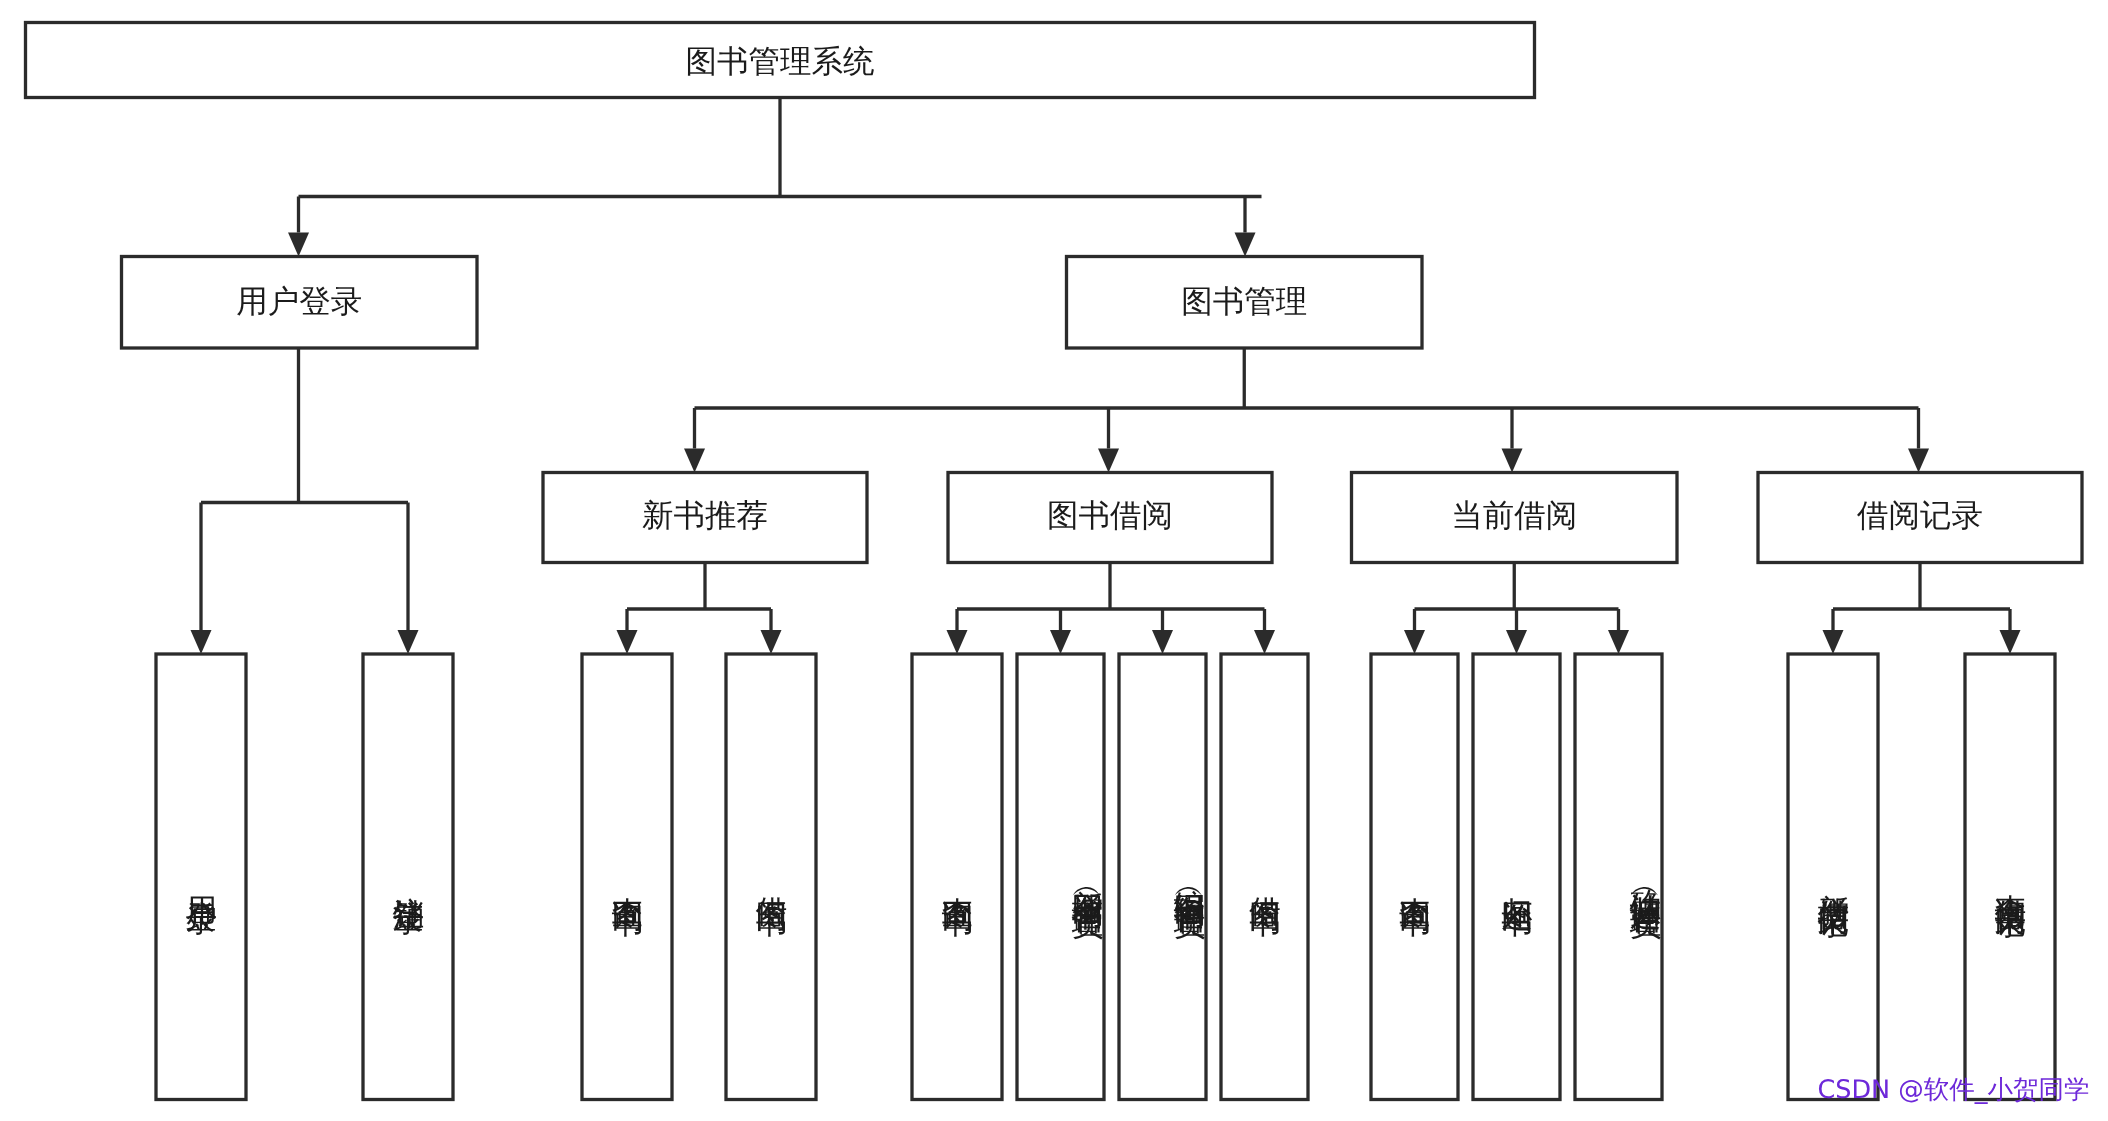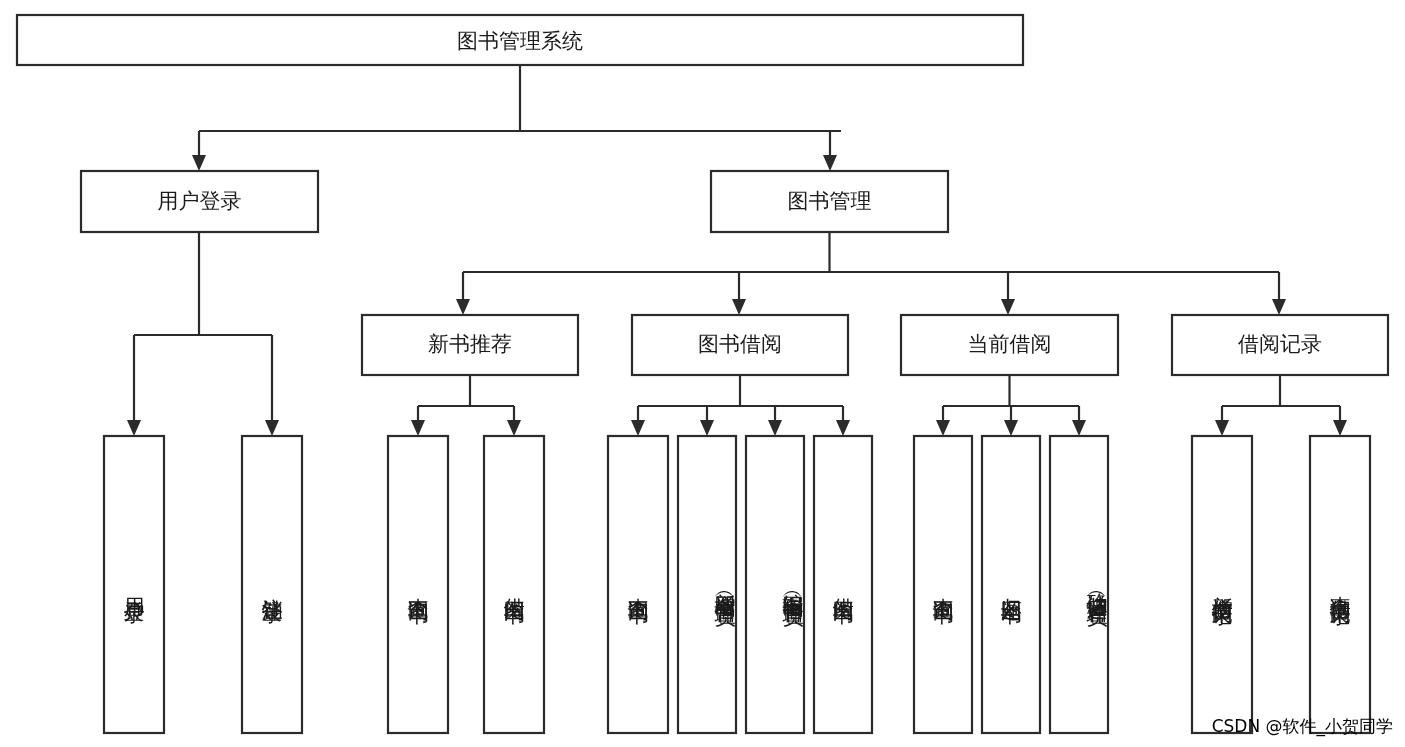--- a/index.html
+++ b/index.html
@@ -60,21 +60,21 @@
     white-space: nowrap;
     text-align: center;
     pointer-events: none;
   }
   .watermark {
     position: absolute;
     right: 12px;
     bottom: 6px;
     font-family: "DejaVu Sans", "Liberation Sans", sans-serif;
     font-size: 17px;
-    color: #000000;
+    color: #6d28d9;
     white-space: nowrap;
   }
 </style>
 </head>
 <body>
 
 <div id="diagram-root">
 
   <svg class="diagram-canvas" viewBox="0 0 1405 747">
     <defs>

